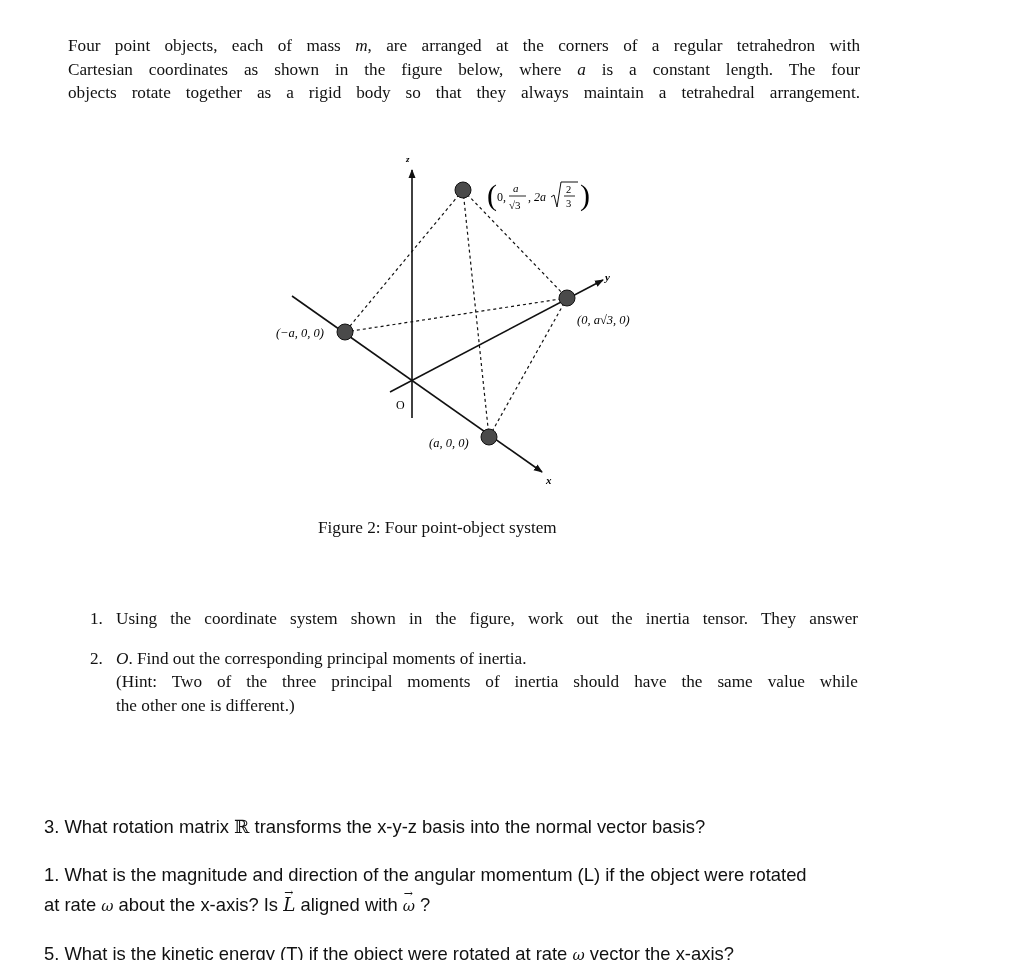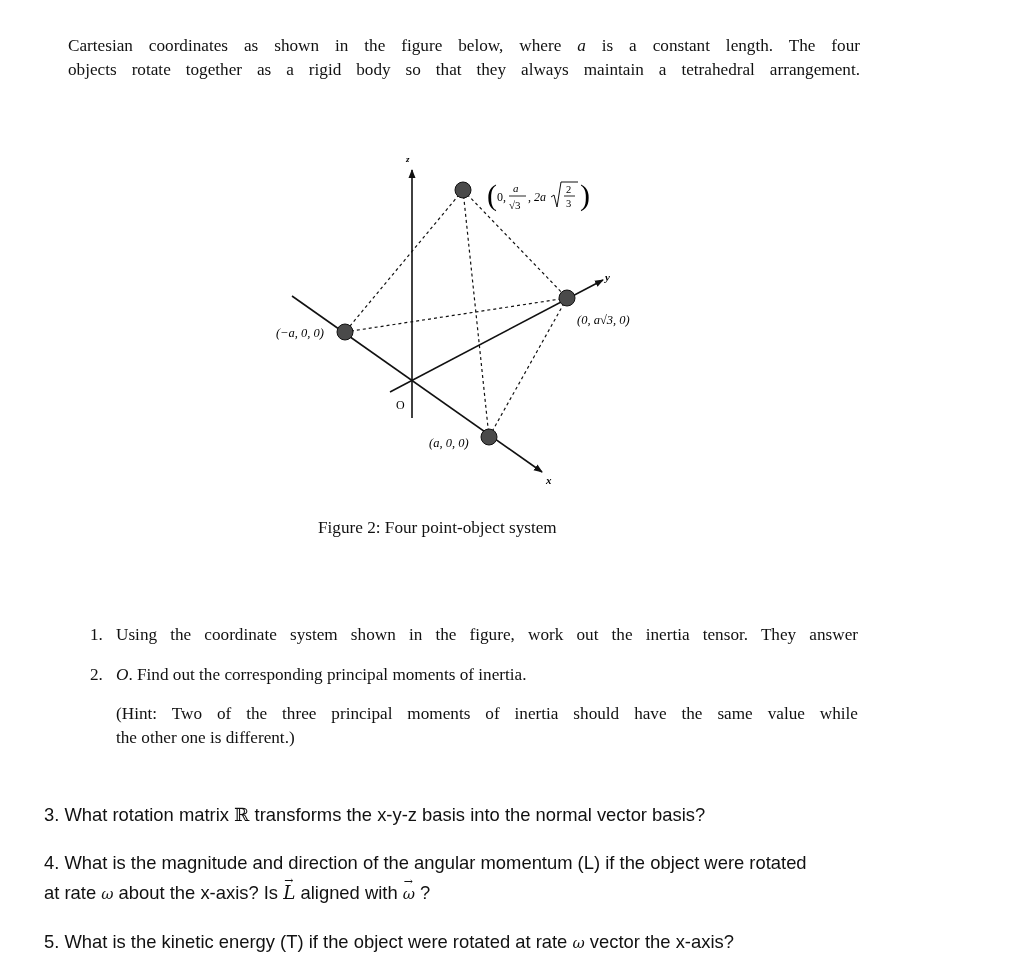--- a/index.html
+++ b/index.html
@@ -21,38 +21,39 @@
     font-family: Liberation Serif, serif; font-size: 17.2px;
   }
 
   .numlist {
     position: absolute; left: 90px; top: 607px; width: 768px;
     font-family: "Liberation Serif", "DejaVu Serif", serif; font-size: 17.2px; line-height: 23.5px;
   }
   .numitem { position: relative; padding-left: 26px; margin-bottom: 16px; }
   .numitem .num { position: absolute; left: 0; top: 0; }
   .numitem .l { display: block; white-space: nowrap; }
-  .numitem .l.j { text-align: justify; text-align-last: justify; margin-top: 16px; }
+  .numitem .l.j { text-align: justify; text-align-last: justify; }
 
   .qlist {
     position: absolute; left: 44px; top: 796px; width: 880px;
     font-family: "Liberation Sans", "DejaVu Sans", sans-serif; font-size: 18.4px; line-height: 30px;
   }
-  .q { margin: 4px 0 18px 0; }
+  .q { margin: 16px 0 18px 0; }
   .q .l { display: block; white-space: nowrap; }
   .dbl { font-family: "DejaVu Serif", serif; font-weight: normal; }
   .it { font-style: italic; font-family: "DejaVu Serif", serif; }
   .vec { position: relative; display: inline-block; font-style: italic; font-family: "DejaVu Serif", serif; }
   .vec::before { content: "\2192"; position: absolute; top: -12px; left: 1px; font-size: 11px; font-style: normal; }
   .small { font-size: 15px; }
 </style>
 </head>
 <body>
 
 <div class="intro">
+  <span class="line"><span>Four point objects, each of mass</span> <i>m</i><span>, are arranged at the corners of a regular tetrahedron with</span></span>
   <span class="line"><span>Cartesian coordinates as shown in the figure below, where</span> <i>a</i> <span>is a constant length.  The four</span></span>
   <span class="line last">objects rotate together as a rigid body so that they always maintain a tetrahedral arrangement.</span>
 </div>
 
 <div id="figure">
   <svg width="1024" height="960" viewBox="0 0 1024 960">
     <defs>
       <marker id="arrow" markerWidth="10" markerHeight="10" refX="8" refY="5" orient="auto" markerUnits="userSpaceOnUse">
         <path d="M0,1.5 L9,5 L0,8.5 Z" fill="#111"></path>
       </marker>
@@ -116,19 +117,19 @@
     <span class="l j">(Hint:  Two of the three principal moments of inertia should have the same value while</span>
     <span class="l">the other one is different.)</span>
   </div>
 </div>
 
 <div class="qlist">
   <p class="q">
     <span>3. What rotation matrix </span><span class="dbl">ℝ</span><span> transforms the x-y-z basis into the normal vector basis?</span>
   </p>
   <p class="q">
-    <span class="l">4. What is the magnitude and direction of the angular momentum (L) if the object were rotated</span>
+    <span class="l">1. What is the magnitude and direction of the angular momentum (L) if the object were rotated</span>
     <span class="l"><span>at rate </span><span class="it small">ω</span><span> about the x-axis? Is </span><span class="vec">L</span><span> aligned with </span><span class="vec small">ω</span><span> ?</span></span>
   </p>
   <p class="q">
     <span>5. What is the kinetic energy (T) if the object were rotated at rate </span><span class="it small">ω</span><span> vector the x-axis?</span>
   </p>
 </div>
 
 </body></html>

